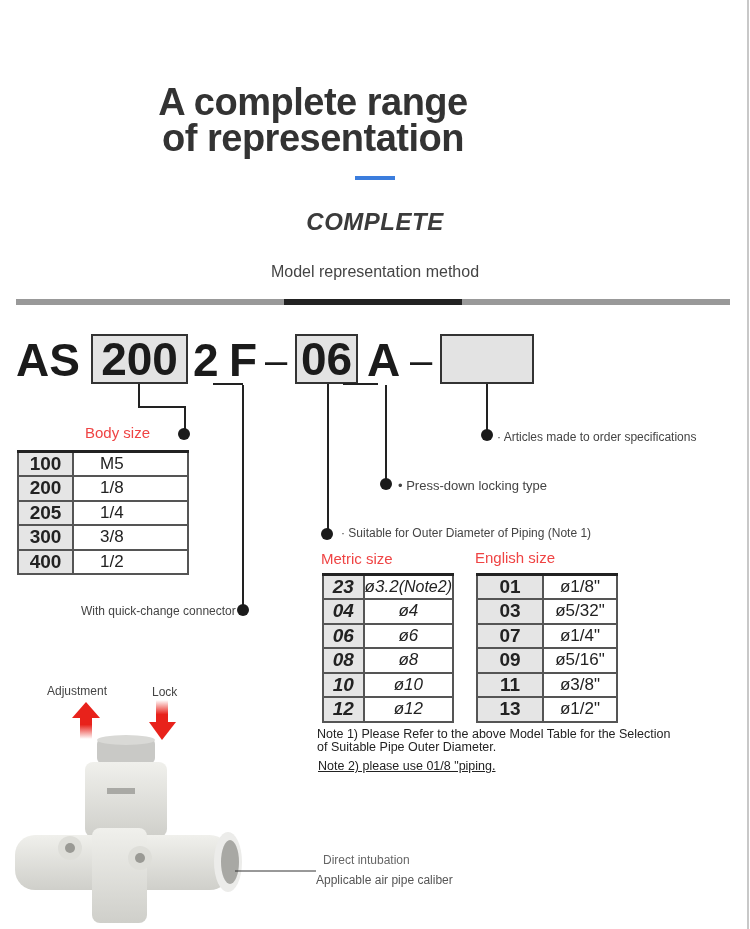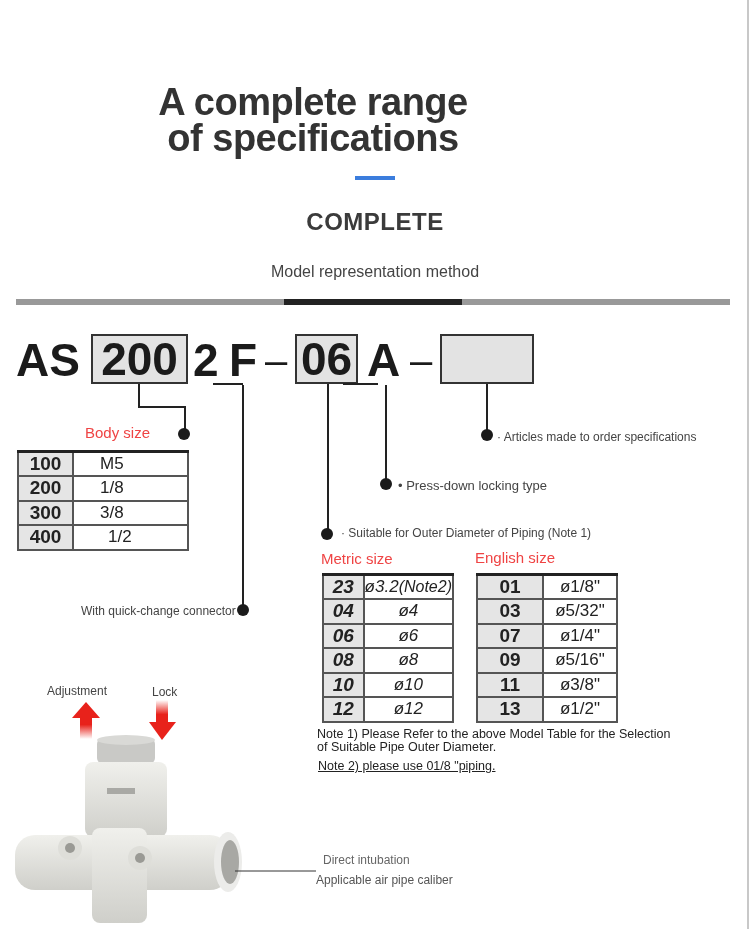--- a/index.html
+++ b/index.html
@@ -3,21 +3,21 @@
   <meta charset="utf-8">
   <style>
     * { box-sizing: border-box; margin: 0; padding: 0; }
     html, body { width: 750px; height: 929px; background: #ffffff; overflow: hidden; }
     body { position: relative; font-family: "Liberation Sans", sans-serif; color: #333; }
     .abs { position: absolute; }
     .right-edge { left: 747px; top: 0; width: 2px; height: 929px; background: #c8c8c8; }
 
     .title { left: 0; width: 626px; top: 84px; text-align: center; font-family: "Liberation Sans", sans-serif; font-weight: bold; font-size: 38px; line-height: 36px; color: #333; letter-spacing: -0.5px; }
     .accent { left: 355px; top: 176px; width: 40px; height: 4px; background: #3b7ddd; }
-    .complete { left: 0; width: 750px; top: 208px; text-align: center; font-weight: bold; font-size: 24px; color: #3b3b3b; letter-spacing: 0.5px; }
+    .complete { left: 0; width: 750px; top: 208px; text-align: center; font-weight: bold; font-size: 24px; color: #3b3b3b; letter-spacing: 0.5px; font-style: italic; }
     .subtitle { left: 0; width: 750px; top: 263px; text-align: center; font-size: 16px; color: #444; }
     .bar-gray { left: 16px; top: 299px; width: 714px; height: 6px; background: #999; }
     .bar-dark { left: 284px; top: 299px; width: 178px; height: 6px; background: #222; }
 
     .code { top: 335px; height: 50px; font-weight: bold; font-size: 46px; line-height: 50px; color: #1b1b1b; }
     .code-box { top: 334px; height: 50px; border: 2px solid #333; background: #e3e3e3; text-align: center; font-weight: bold; font-size: 46px; line-height: 46px; color: #1b1b1b; }
     .uline { height: 2px; background: #222; }
     .vline { width: 2px; background: #222; }
     .hline { height: 2px; background: #222; }
     .dot { width: 12px; height: 12px; border-radius: 50%; background: #1b1b1b; }
@@ -33,21 +33,21 @@
 
     .note { font-size: 12.5px; color: #222; line-height: 13px; }
   </style>
 </head>
 <body>
 
 <div class="abs right-edge"></div>
 
 <div class="abs title">
   <div>A complete range</div>
-  <div>of specifications</div>
+  <div>of representation</div>
 </div>
 <div class="abs accent"></div>
 <div class="abs complete">COMPLETE</div>
 <div class="abs subtitle">Model representation method</div>
 <div class="abs bar-gray"></div>
 <div class="abs bar-dark"></div>
 
 <div class="abs code" style="left:16px;">AS</div>
 <div class="abs code-box" style="left:91px;width:97px;">200</div>
 <div class="abs code" style="left:193px;">2</div>
@@ -87,26 +87,30 @@
   <tbody>
       <tr>
         <td class="k" style="width:55px;">100</td>
         <td class="v" style="padding-left:26px;">M5</td>
       </tr>
   <tr>
         <td class="k">200</td>
         <td class="v" style="padding-left:26px;">1/8</td>
       </tr>
   <tr>
+        <td class="k">205</td>
+        <td class="v" style="padding-left:26px;">1/4</td>
+      </tr>
+  <tr>
         <td class="k">300</td>
         <td class="v" style="padding-left:26px;">3/8</td>
       </tr>
   <tr>
         <td class="k">400</td>
-        <td class="v" style="padding-left:34px;">1/2</td>
+        <td class="v" style="padding-left:26px;">1/2</td>
       </tr>
 </tbody>
   </table>
 
 <div class="abs label-md" style="left:321px;top:550px;">Metric size</div>
 <div class="abs label-md" style="left:475px;top:549px;">English size</div>
 
 <table class="spec" style="left:322px;top:573px;width:132px;font-style:italic;">
   <tbody>
       <tr>

